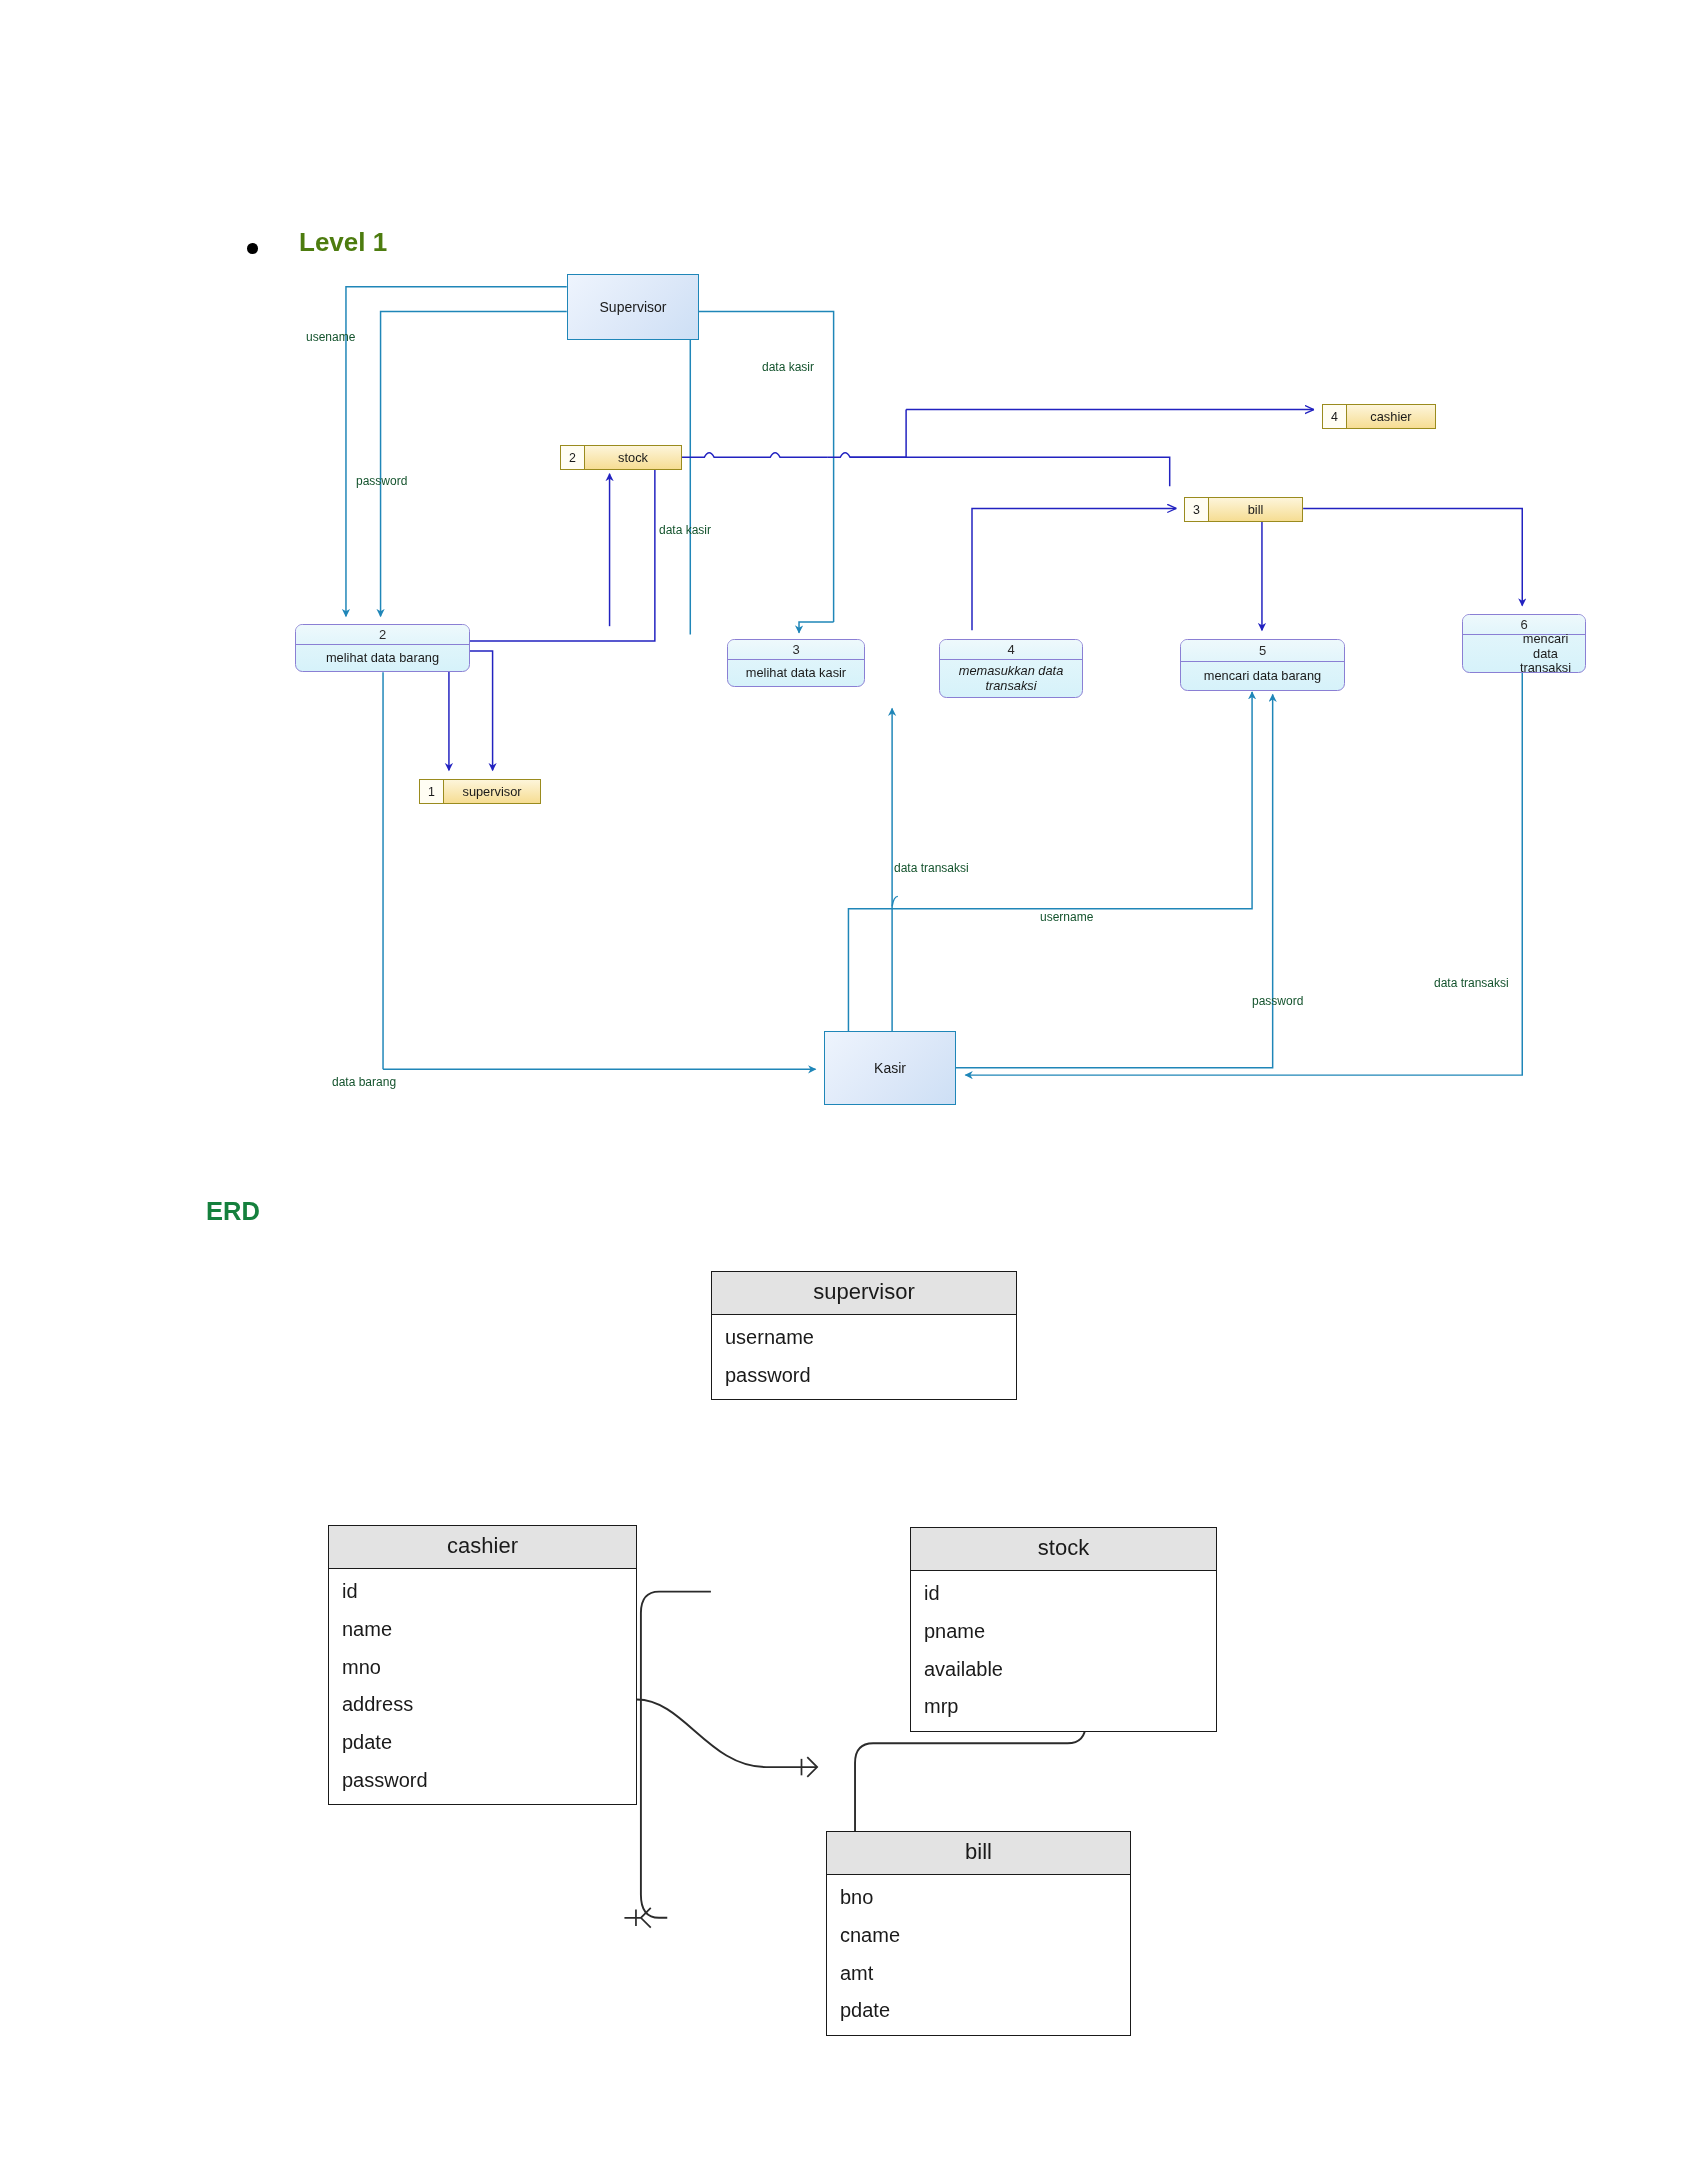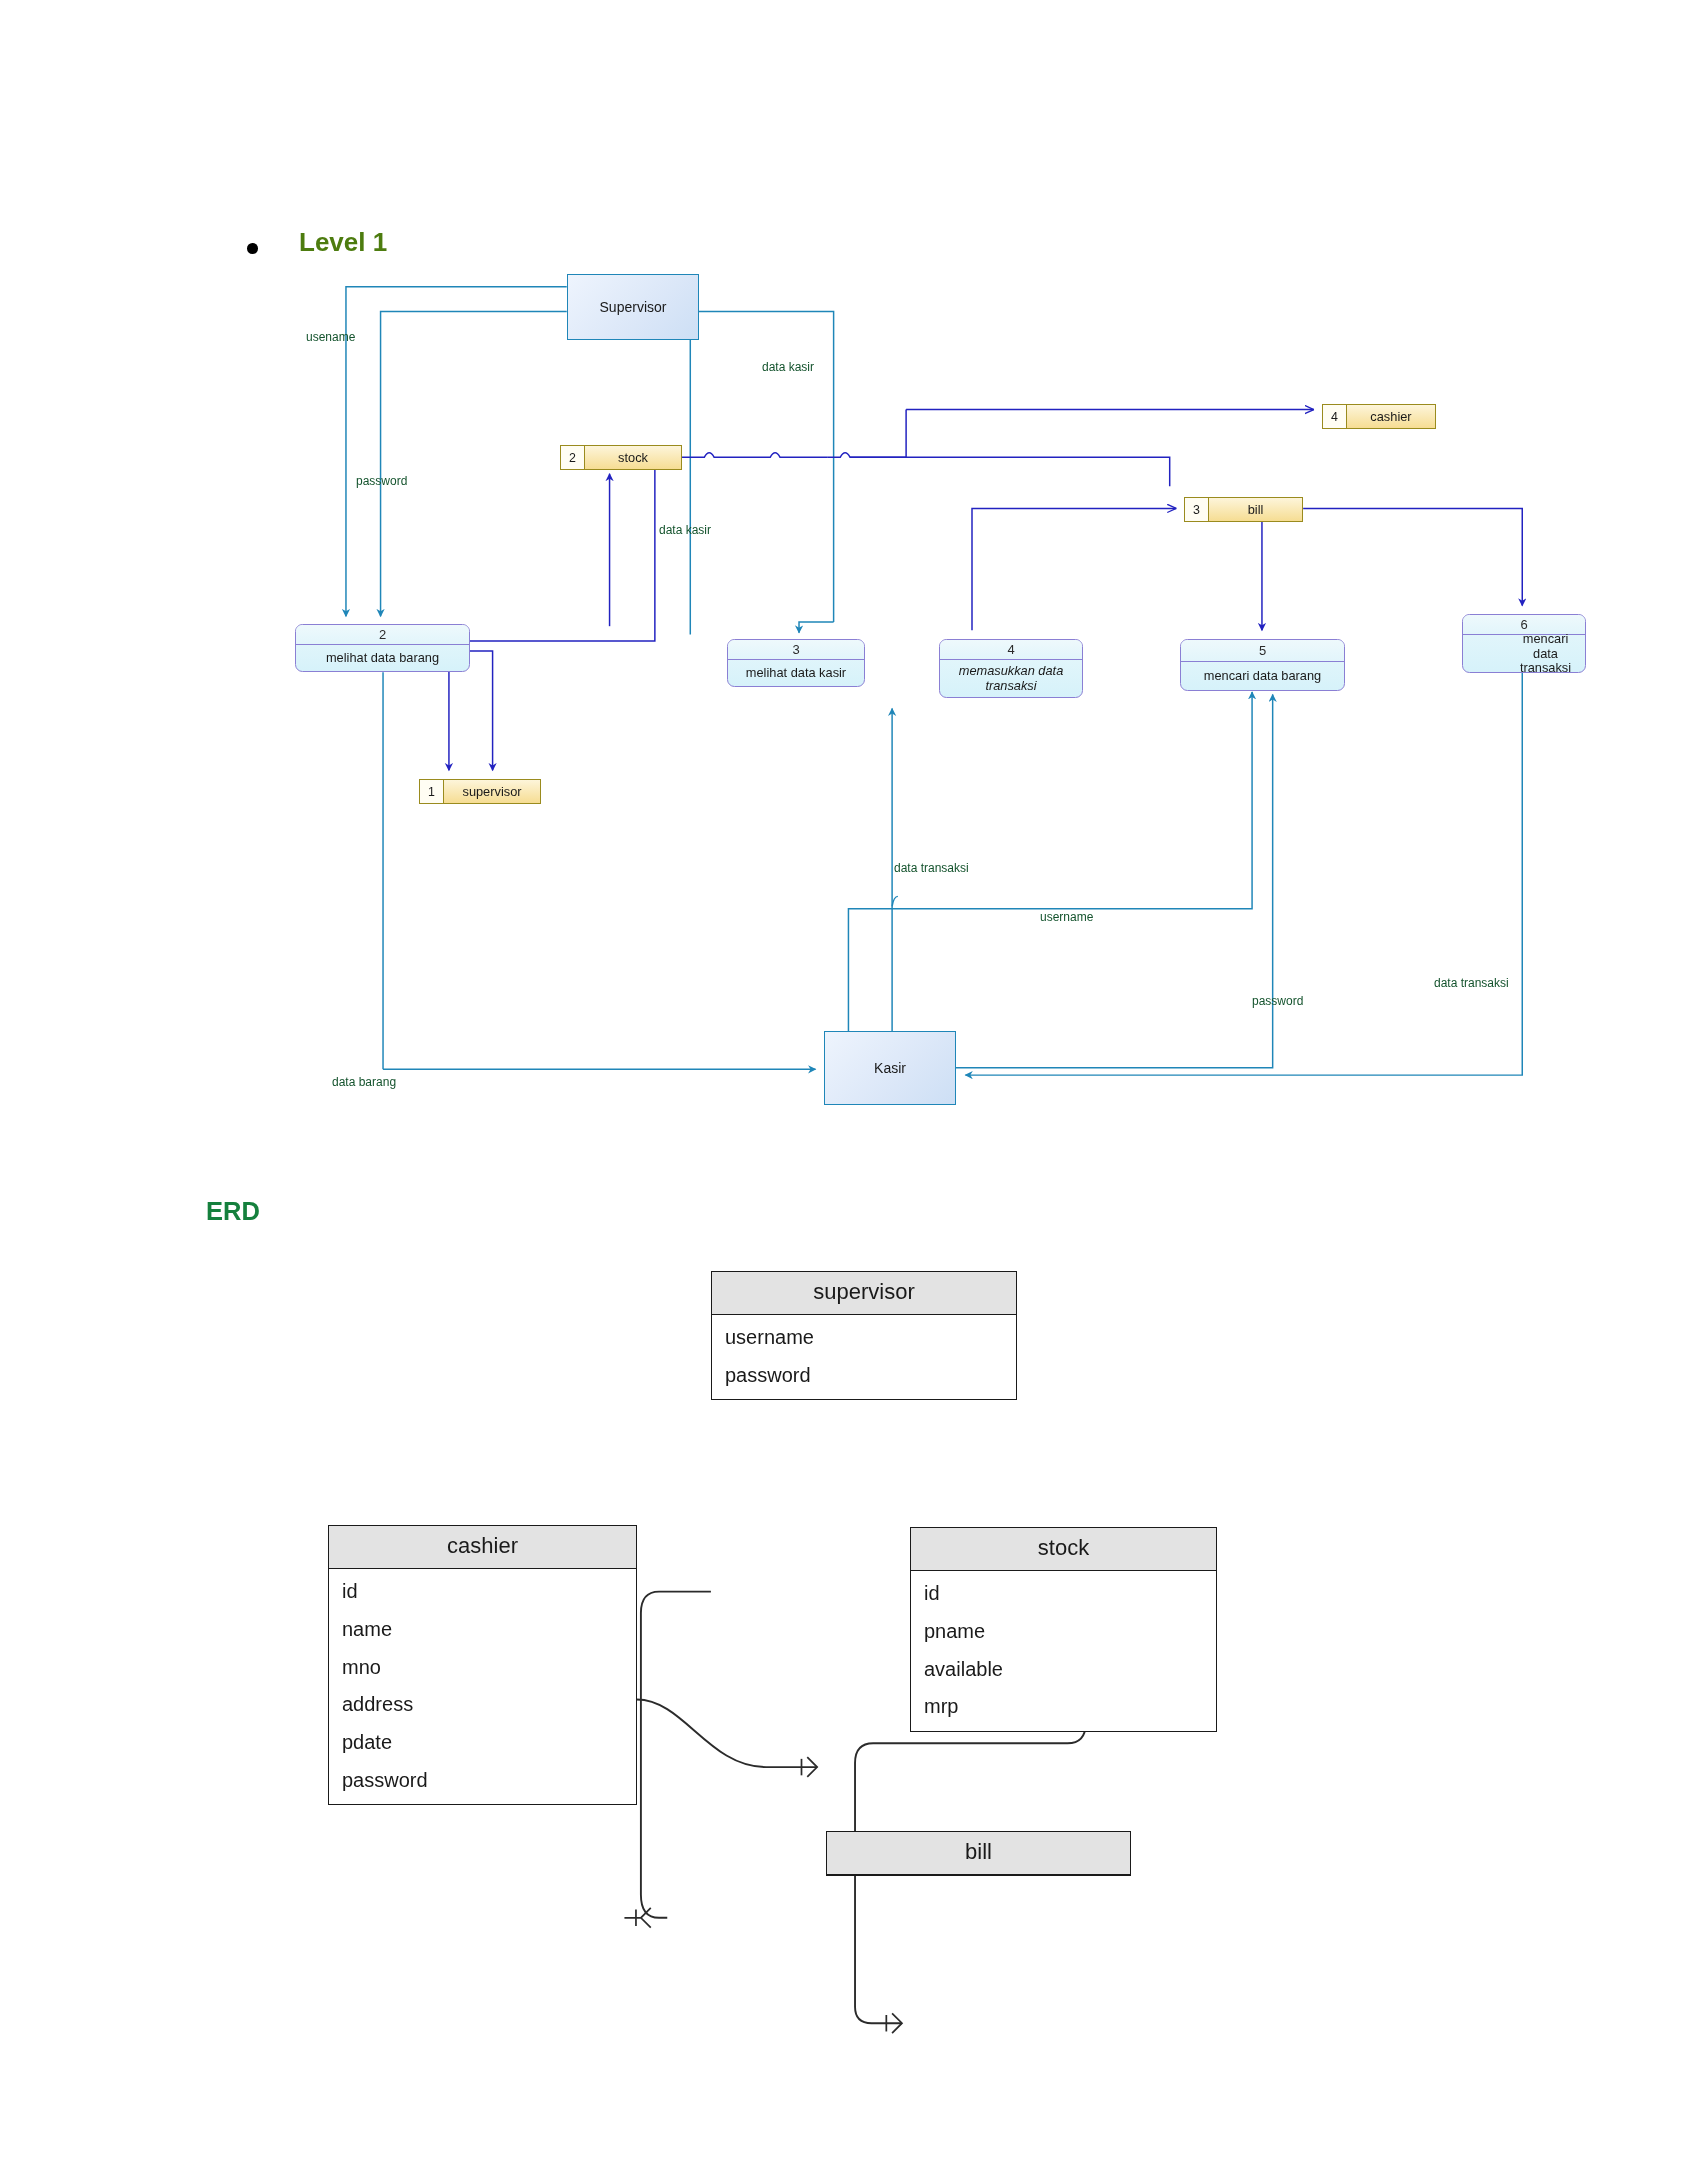--- a/index.html
+++ b/index.html
@@ -354,17 +354,23 @@
       <div class="attrs">
         <div class="attr">id</div>
         <div class="attr">pname</div>
         <div class="attr">available</div>
         <div class="attr">mrp</div>
       </div>
     </div>
 
     <div class="erd-table" style="left:826px;top:661px;width:305px;">
       <div class="tname">bill</div>
+      <div class="attrs">
+        <div class="attr">bno</div>
+        <div class="attr">cname</div>
+        <div class="attr">amt</div>
+        <div class="attr">pdate</div>
+      </div>
     </div>
   </div>
 
 </div>
 
 
 </body></html>

